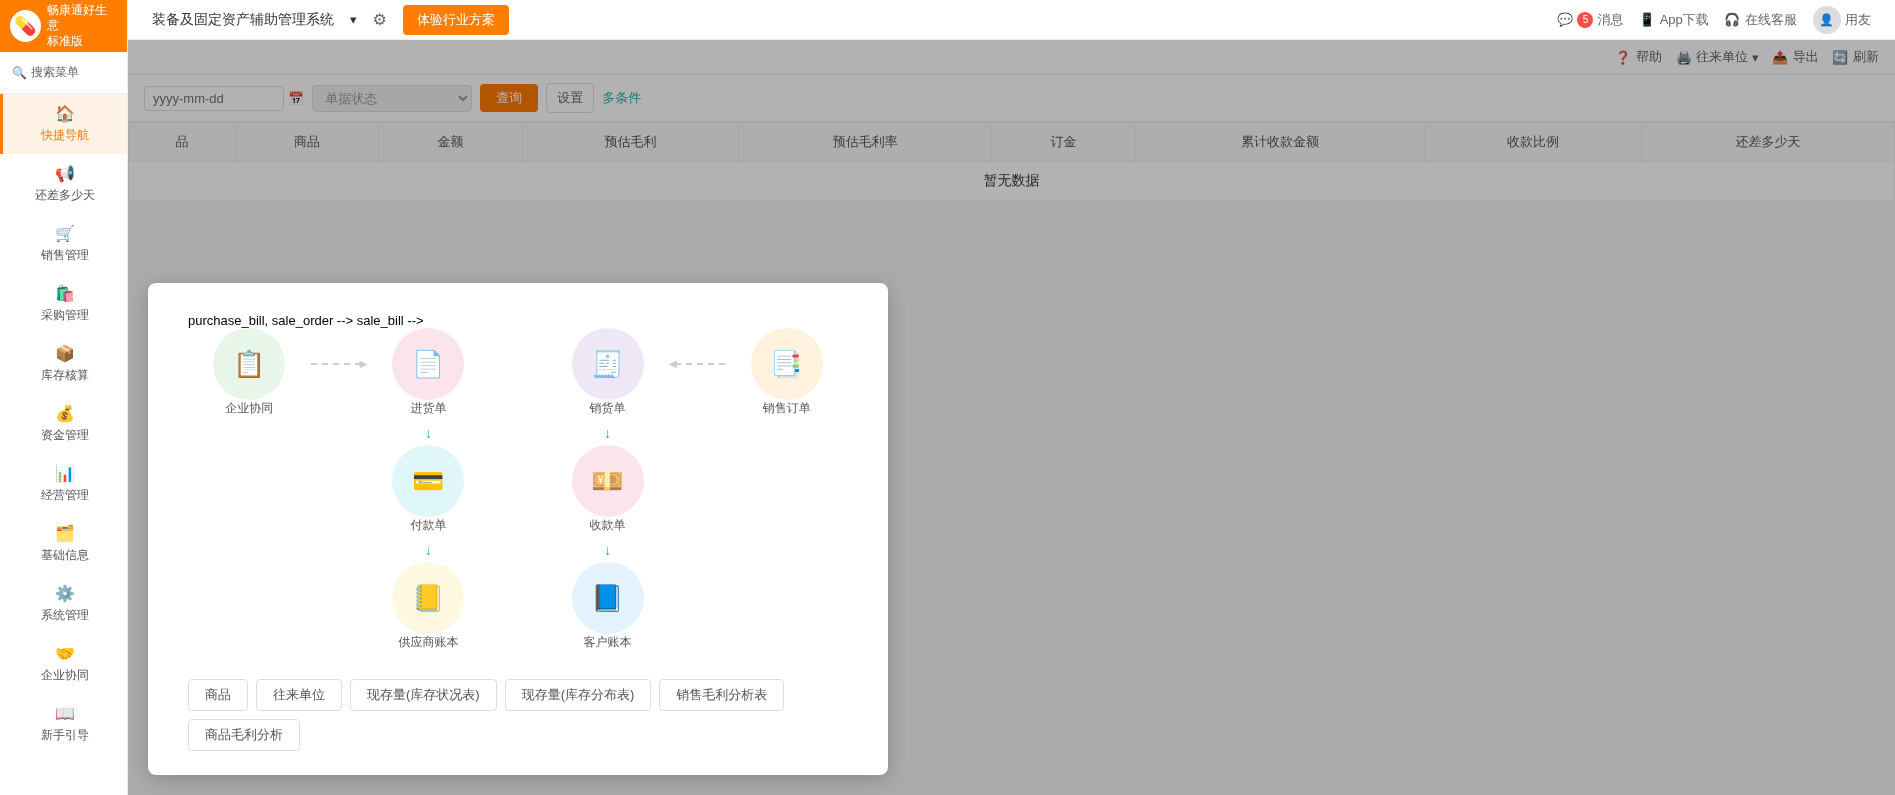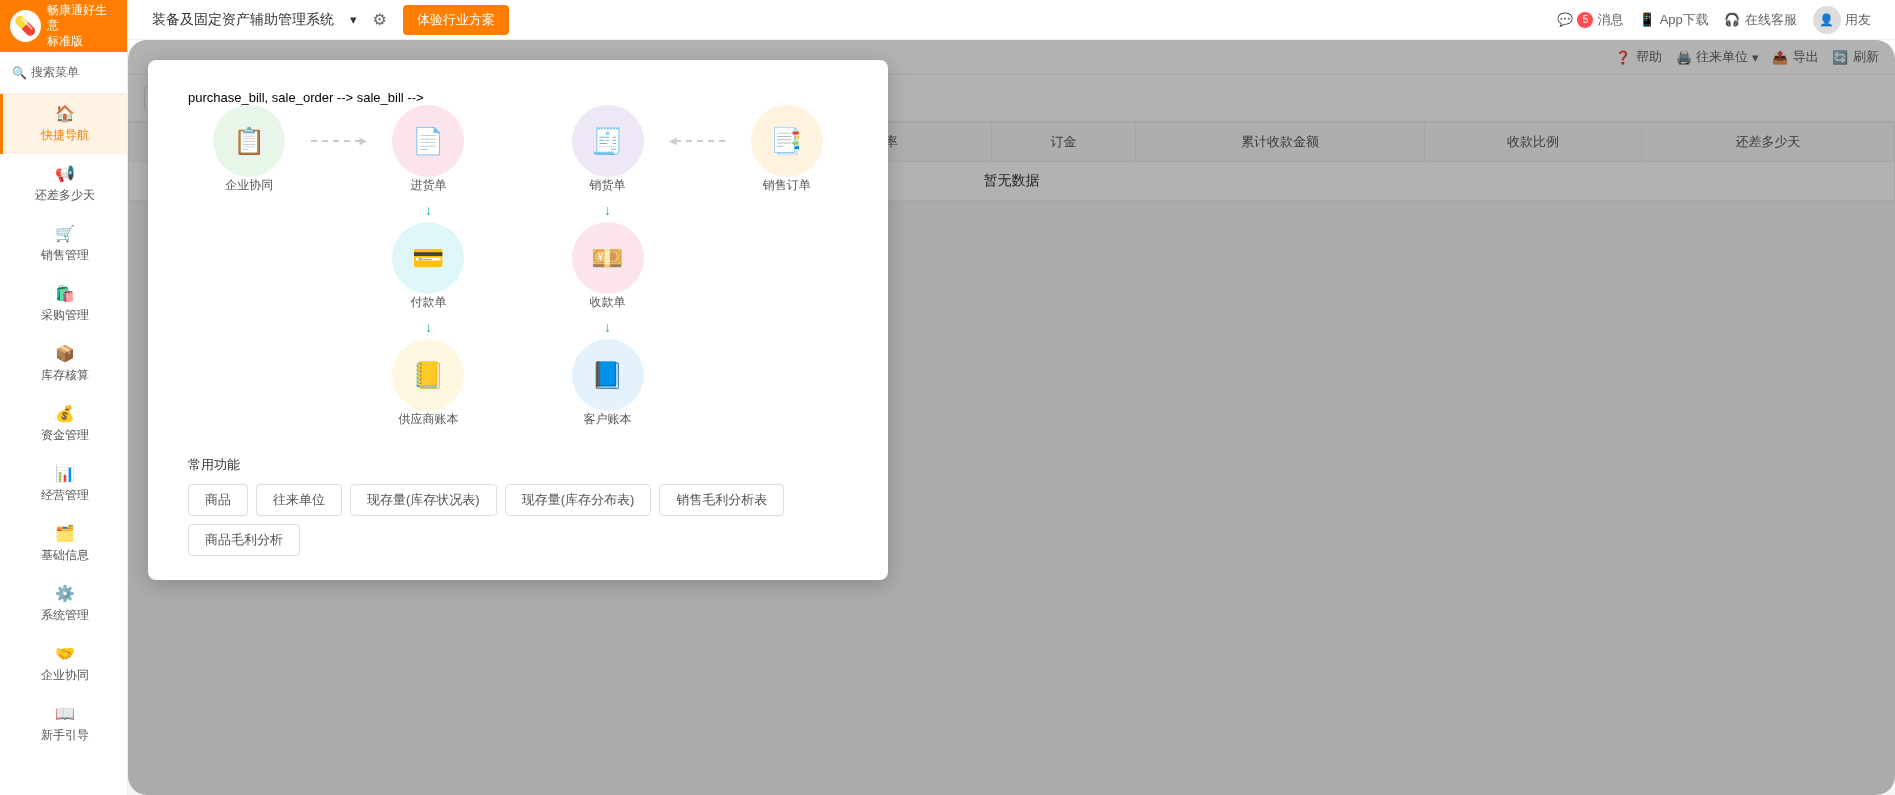--- a/index.html
+++ b/index.html
@@ -56,21 +56,21 @@
     .more-cond { color: #20b2a8; font-size: 13px; cursor: pointer; }
 
     
     .table-wrapper { background: #fff; margin: 0; overflow: auto; }
     .data-table { width: 100%; border-collapse: collapse; font-size: 13px; }
     .data-table th { background: #fafafa; padding: 10px 12px; text-align: center; border: 1px solid #eee; color: #555; font-weight: 500; white-space: nowrap; }
     .data-table td { padding: 10px 12px; text-align: center; border: 1px solid #eee; color: #333; }
     .no-data { text-align: center; color: #999; padding: 40px; font-size: 14px; }
 
     
-    .overlay { position: absolute; top: 0; left: 0; right: 0; bottom: 0; background: rgba(0,0,0,0.3); z-index: 100; display: flex; align-items: flex-start; justify-content: flex-start; border-radius: 19px; }
+    .overlay { position: absolute; top: 0; left: 0; right: 0; bottom: 0; background: rgba(0,0,0,0.3); z-index: 100; display: flex; align-items: flex-end; justify-content: flex-start; }
     .flow-modal { background: #fff; border-radius: 8px; margin: 20px; width: 740px; max-height: 560px; overflow: hidden; box-shadow: 0 4px 20px rgba(0,0,0,0.2); position: relative; }
 
     
     .flow-body { padding: 30px 40px 20px; }
     .flow-circle { width: 72px; height: 72px; border-radius: 50%; display: flex; align-items: center; justify-content: center; font-size: 28px; }
     .flow-label { font-size: 12px; color: #555; }
 
     
     .circle-green { background: #e8f5e9; }
     .circle-red { background: #fce4ec; }
@@ -345,21 +345,20 @@
               <div class="flow-col" style="width:130px;">
                 <div class="flow-circle circle-blue" style="width:72px;height:72px;border-radius:50%;display:flex;align-items:center;justify-content:center;font-size:26px;background:#e3f2fd;">📘</div>
                 <span class="flow-label">客户账本</span>
               </div>
               <div style="width:60px;"></div>
               <div style="width:130px;"></div>
             </div>
           </div>
 
           <div class="quick-section">
-            <div class="quick-title">常用功能</div>
             <div class="quick-btns">
               <button class="quick-btn">商品</button>
               <button class="quick-btn">往来单位</button>
               <button class="quick-btn">现存量(库存状况表)</button>
               <button class="quick-btn">现存量(库存分布表)</button>
               <button class="quick-btn">销售毛利分析表</button>
               <button class="quick-btn">商品毛利分析</button>
             </div>
           </div>
 

